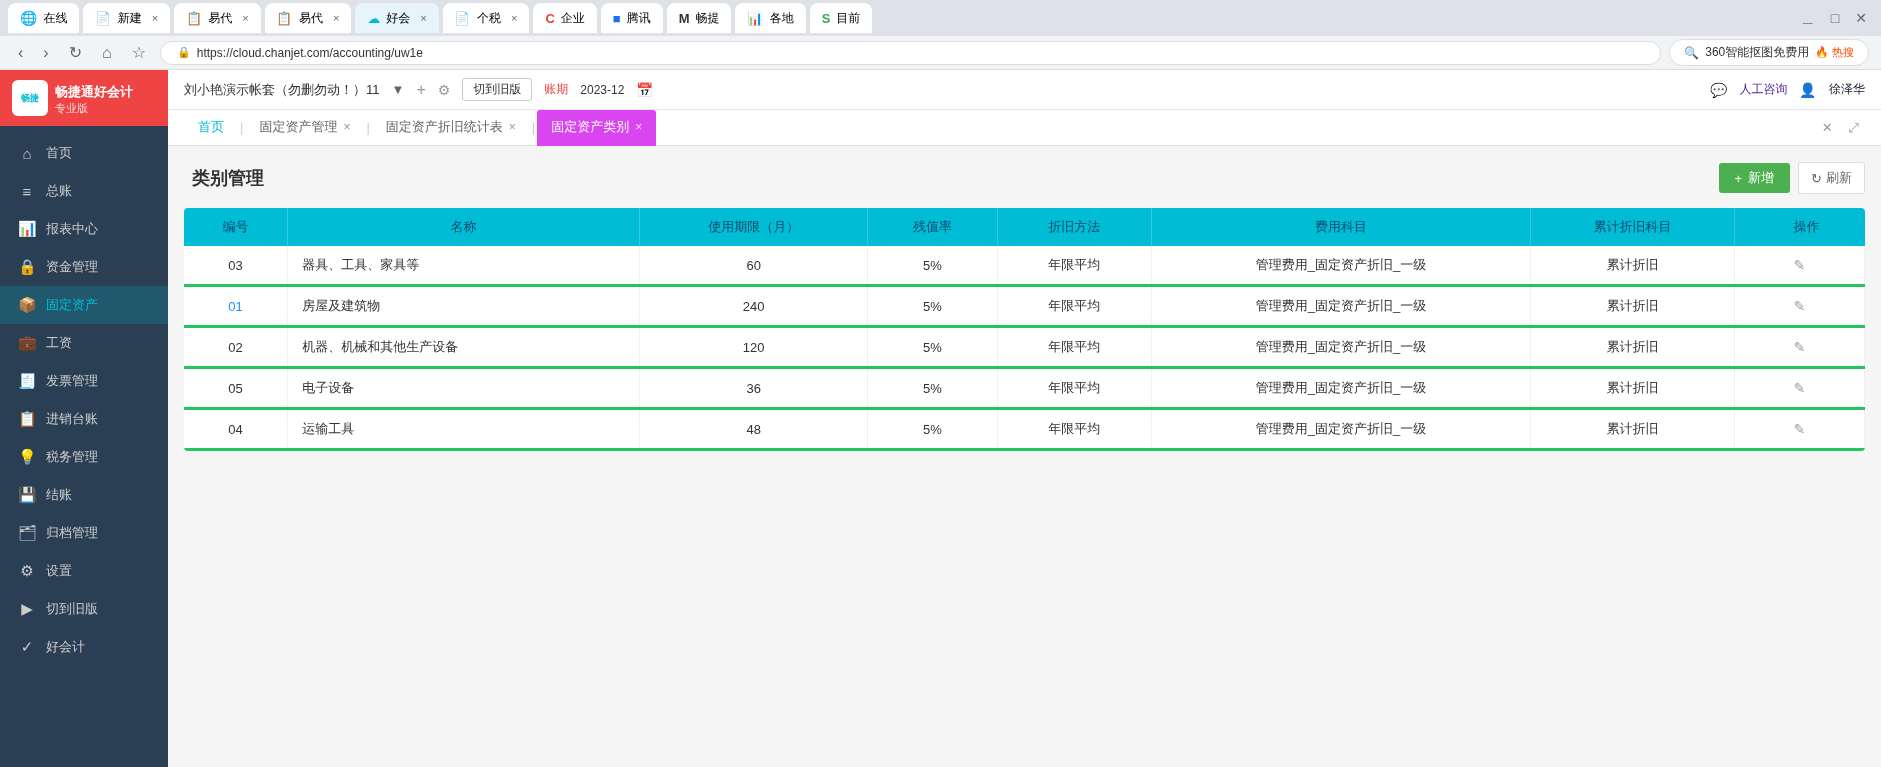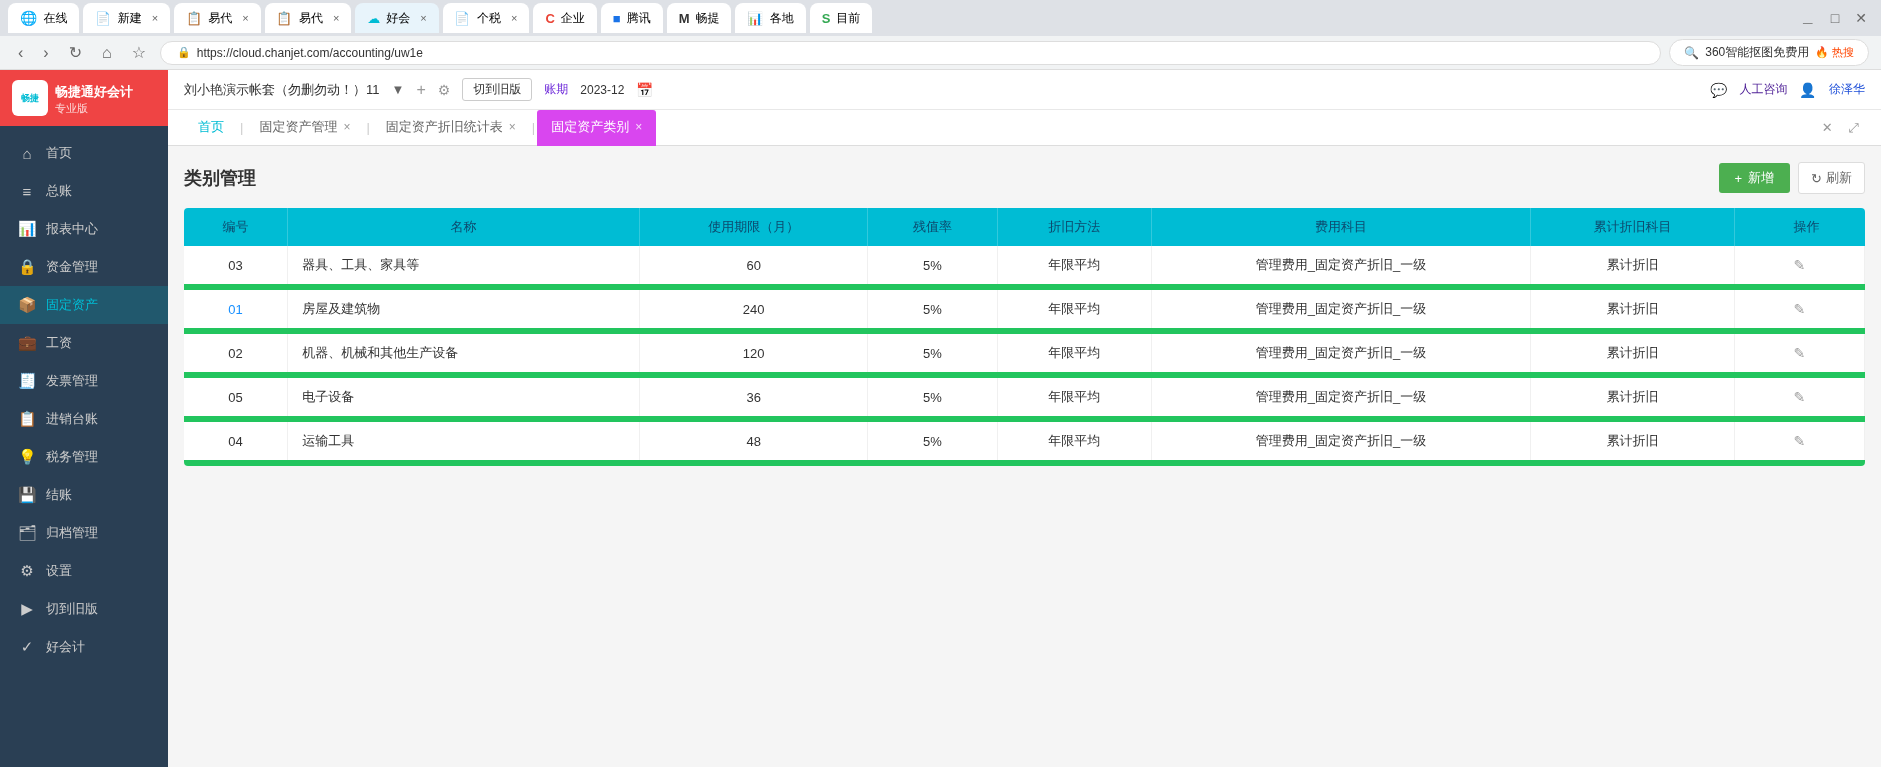--- a/index.html
+++ b/index.html
@@ -43,31 +43,31 @@
     .page-tabs { background: #fff; border-bottom: 1px solid #ddd; display: flex; align-items: center; padding: 0 16px; gap: 0; height: 36px; }
     .page-tab { padding: 8px 14px; font-size: 13px; color: #666; cursor: pointer; display: flex; align-items: center; gap: 6px; border-bottom: 2px solid transparent; white-space: nowrap; }
     .page-tab.active { color: #fff; background: #d946ef; border-radius: 3px 3px 0 0; }
     .page-tab .tab-close { color: #999; font-size: 12px; }
     .page-tab.active .tab-close { color: rgba(255,255,255,0.8); }
     .page-tab-home { color: #00bcd4; }
 
     
     .content-area { flex: 1; padding: 16px; overflow: auto; }
     .section-header { display: flex; align-items: center; justify-content: space-between; margin-bottom: 14px; }
-    .section-title { font-size: 18px; font-weight: bold; color: #333; }
+    .section-title { font-size: 18px; font-weight: bold; color: #333; margin-left: 8px; }
     .btn-add { background: #4caf50; color: #fff; border: none; padding: 6px 16px; border-radius: 3px; font-size: 13px; cursor: pointer; display: flex; align-items: center; gap: 6px; }
     .btn-refresh { background: #fff; color: #666; border: 1px solid #ddd; padding: 6px 12px; border-radius: 3px; font-size: 13px; cursor: pointer; display: flex; align-items: center; gap: 4px; margin-left: 8px; }
     .action-buttons { display: flex; align-items: center; }
 
     
     .data-table { width: 100%; border-collapse: collapse; background: #fff; border-radius: 4px; overflow: hidden; }
     .data-table thead tr { background: #00bcd4; }
     .data-table thead th { color: #0c4a6e; padding: 10px 14px; font-size: 13px; font-weight: normal; text-align: center; border-right: 1px solid rgba(255,255,255,0.2); }
     .data-table thead th:last-child { border-right: none; padding-left: 28px; }
-    .data-table tbody tr { border-bottom: 6px solid #22c55e; }
+    .data-table tbody tr { border-bottom: 3px solid #22c55e; }
     .data-table tbody td { padding: 10px 14px; font-size: 13px; color: #333; text-align: center; border-right: 1px solid #f0f0f0; }
     .data-table tbody td:first-child { text-align: center; }
     .data-table tbody td:nth-child(2) { text-align: left; }
     .data-table tbody td.link-cell { color: #1890ff; cursor: pointer; }
     .edit-icon { color: #999; cursor: pointer; font-size: 14px; }
 
     .window-controls { display: flex; gap: 4px; margin-left: auto; }
     .win-btn { background: none; border: none; font-size: 14px; color: #666; cursor: pointer; padding: 2px 6px; }
   </style>
 </head>
@@ -220,28 +220,28 @@
   </div>
 
   <div style="flex:1;display:flex;flex-direction:column;overflow:hidden;">
 
     <div class="top-bar">
       <span style="font-size:13px;color:#333;">刘小艳演示帐套（勿删勿动！）11</span>
       <span style="color:#666;cursor:pointer;">▼</span>
       <span style="color:#999;cursor:pointer;font-size:16px;">+</span>
       <span style="color:#999;cursor:pointer;font-size:14px;">⚙</span>
       <button class="btn-old-version">切到旧版</button>
-      <span style="color:#6d28d9;font-size:12px;">账期</span>
+      <span style="color:#ef4444;font-size:12px;">账期</span>
       <span style="color:#333;font-size:12px;">2023-12</span>
       <span style="color:#00bcd4;cursor:pointer;font-size:14px;">📅</span>
       <div class="top-right">
         <span style="font-size:14px;">💬</span>
         <span style="color:#4c1d95;cursor:pointer;font-size:12px;">人工咨询</span>
         <span style="font-size:14px;">👤</span>
-        <span style="color:#1d4ed8;font-size:12px;">徐泽华</span>
+        <span style="color:#0f172a;font-size:12px;">徐泽华</span>
       </div>
     </div>
 
     <div class="page-tabs">
       <span class="page-tab page-tab-home">首页</span>
       <span style="color:#ccc;margin:0 2px;">|</span>
       <span class="page-tab">
         固定资产管理
         <span class="tab-close">×</span>
       </span>

